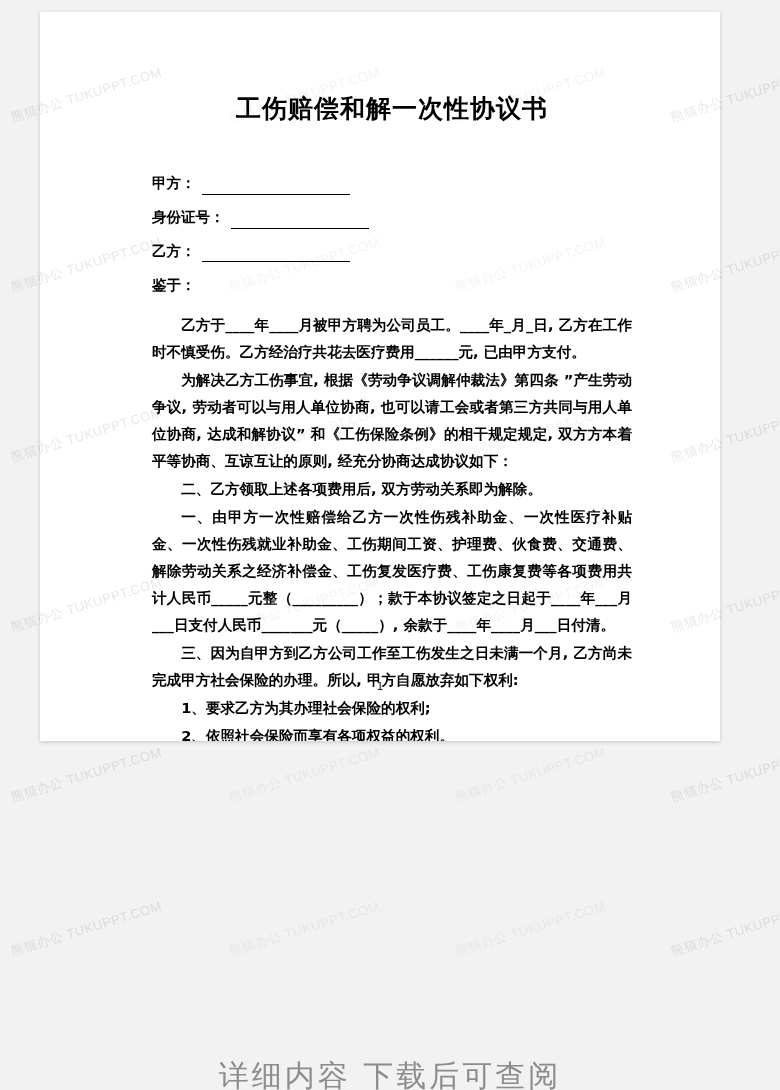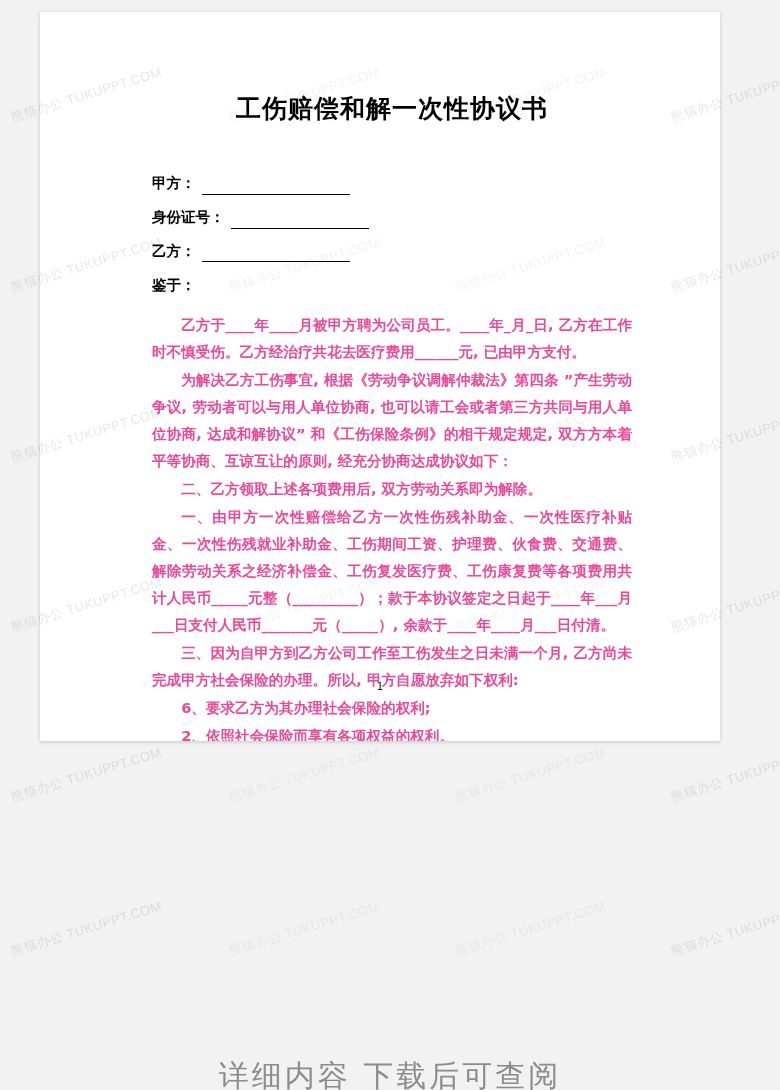--- a/index.html
+++ b/index.html
@@ -73,21 +73,21 @@
   .heading-line {
     font-size: 14.5px;
     font-weight: bold;
     color: #000;
     margin-top: 14px;
     margin-bottom: 17px;
   }
   .para {
     font-size: 14.6px;
     line-height: 1.85;
-    color: #ec4899;
+    color: #000000;
     text-align: justify;
     text-justify: inter-ideograph;
     text-indent: 2em;
     margin: 0 0 1px 0;
     font-weight: 600;
   }
   .page-number {
     position: absolute;
     bottom: 48px;
     left: 0;
@@ -146,21 +146,21 @@
         </div>
       </div>
 
       <div class="heading-line">鉴于：</div>
 
       <p class="para">乙方于____年____月被甲方聘为公司员工。____年_月_日, 乙方在工作时不慎受伤。乙方经治疗共花去医疗费用______元, 已由甲方支付。</p>
       <p class="para">为解决乙方工伤事宜, 根据《劳动争议调解仲裁法》第四条 ”产生劳动争议, 劳动者可以与用人单位协商, 也可以请工会或者第三方共同与用人单位协商, 达成和解协议” 和《工伤保险条例》的相干规定规定, 双方方本着平等协商、互谅互让的原则, 经充分协商达成协议如下：</p>
       <p class="para">二、乙方领取上述各项费用后, 双方劳动关系即为解除。</p>
       <p class="para">一、由甲方一次性赔偿给乙方一次性伤残补助金、一次性医疗补贴金、一次性伤残就业补助金、工伤期间工资、护理费、伙食费、交通费、解除劳动关系之经济补偿金、工伤复发医疗费、工伤康复费等各项费用共计人民币_____元整（_________）；款于本协议签定之日起于____年___月___日支付人民币_______元（_____）, 余款于____年____月___日付清。</p>
       <p class="para">三、因为自甲方到乙方公司工作至工伤发生之日未满一个月, 乙方尚未完成甲方社会保险的办理。所以, 甲方自愿放弃如下权利:</p>
-      <p class="para">6、要求乙方为其办理社会保险的权利;</p>
+      <p class="para">1、要求乙方为其办理社会保险的权利;</p>
       <p class="para">2、依照社会保险而享有各项权益的权利。</p>
       <p class="para">四、双方劳动关系即为解除, 乙方自愿放弃其他各项权利, 乙方保证不再因此事再追究甲方任何责任, 本协议为一次性包赔协议,</p>
 
     </div>
     <div class="page-number">1</div>
   </div>
 
   <div id="watermark-layer">
       <div class="wm wm-dark" style="left: 8px; top: 86px;">熊猫办公 TUKUPPT.COM</div>
       <div class="wm" style="left: 226px; top: 86px;">熊猫办公 TUKUPPT.COM</div>

